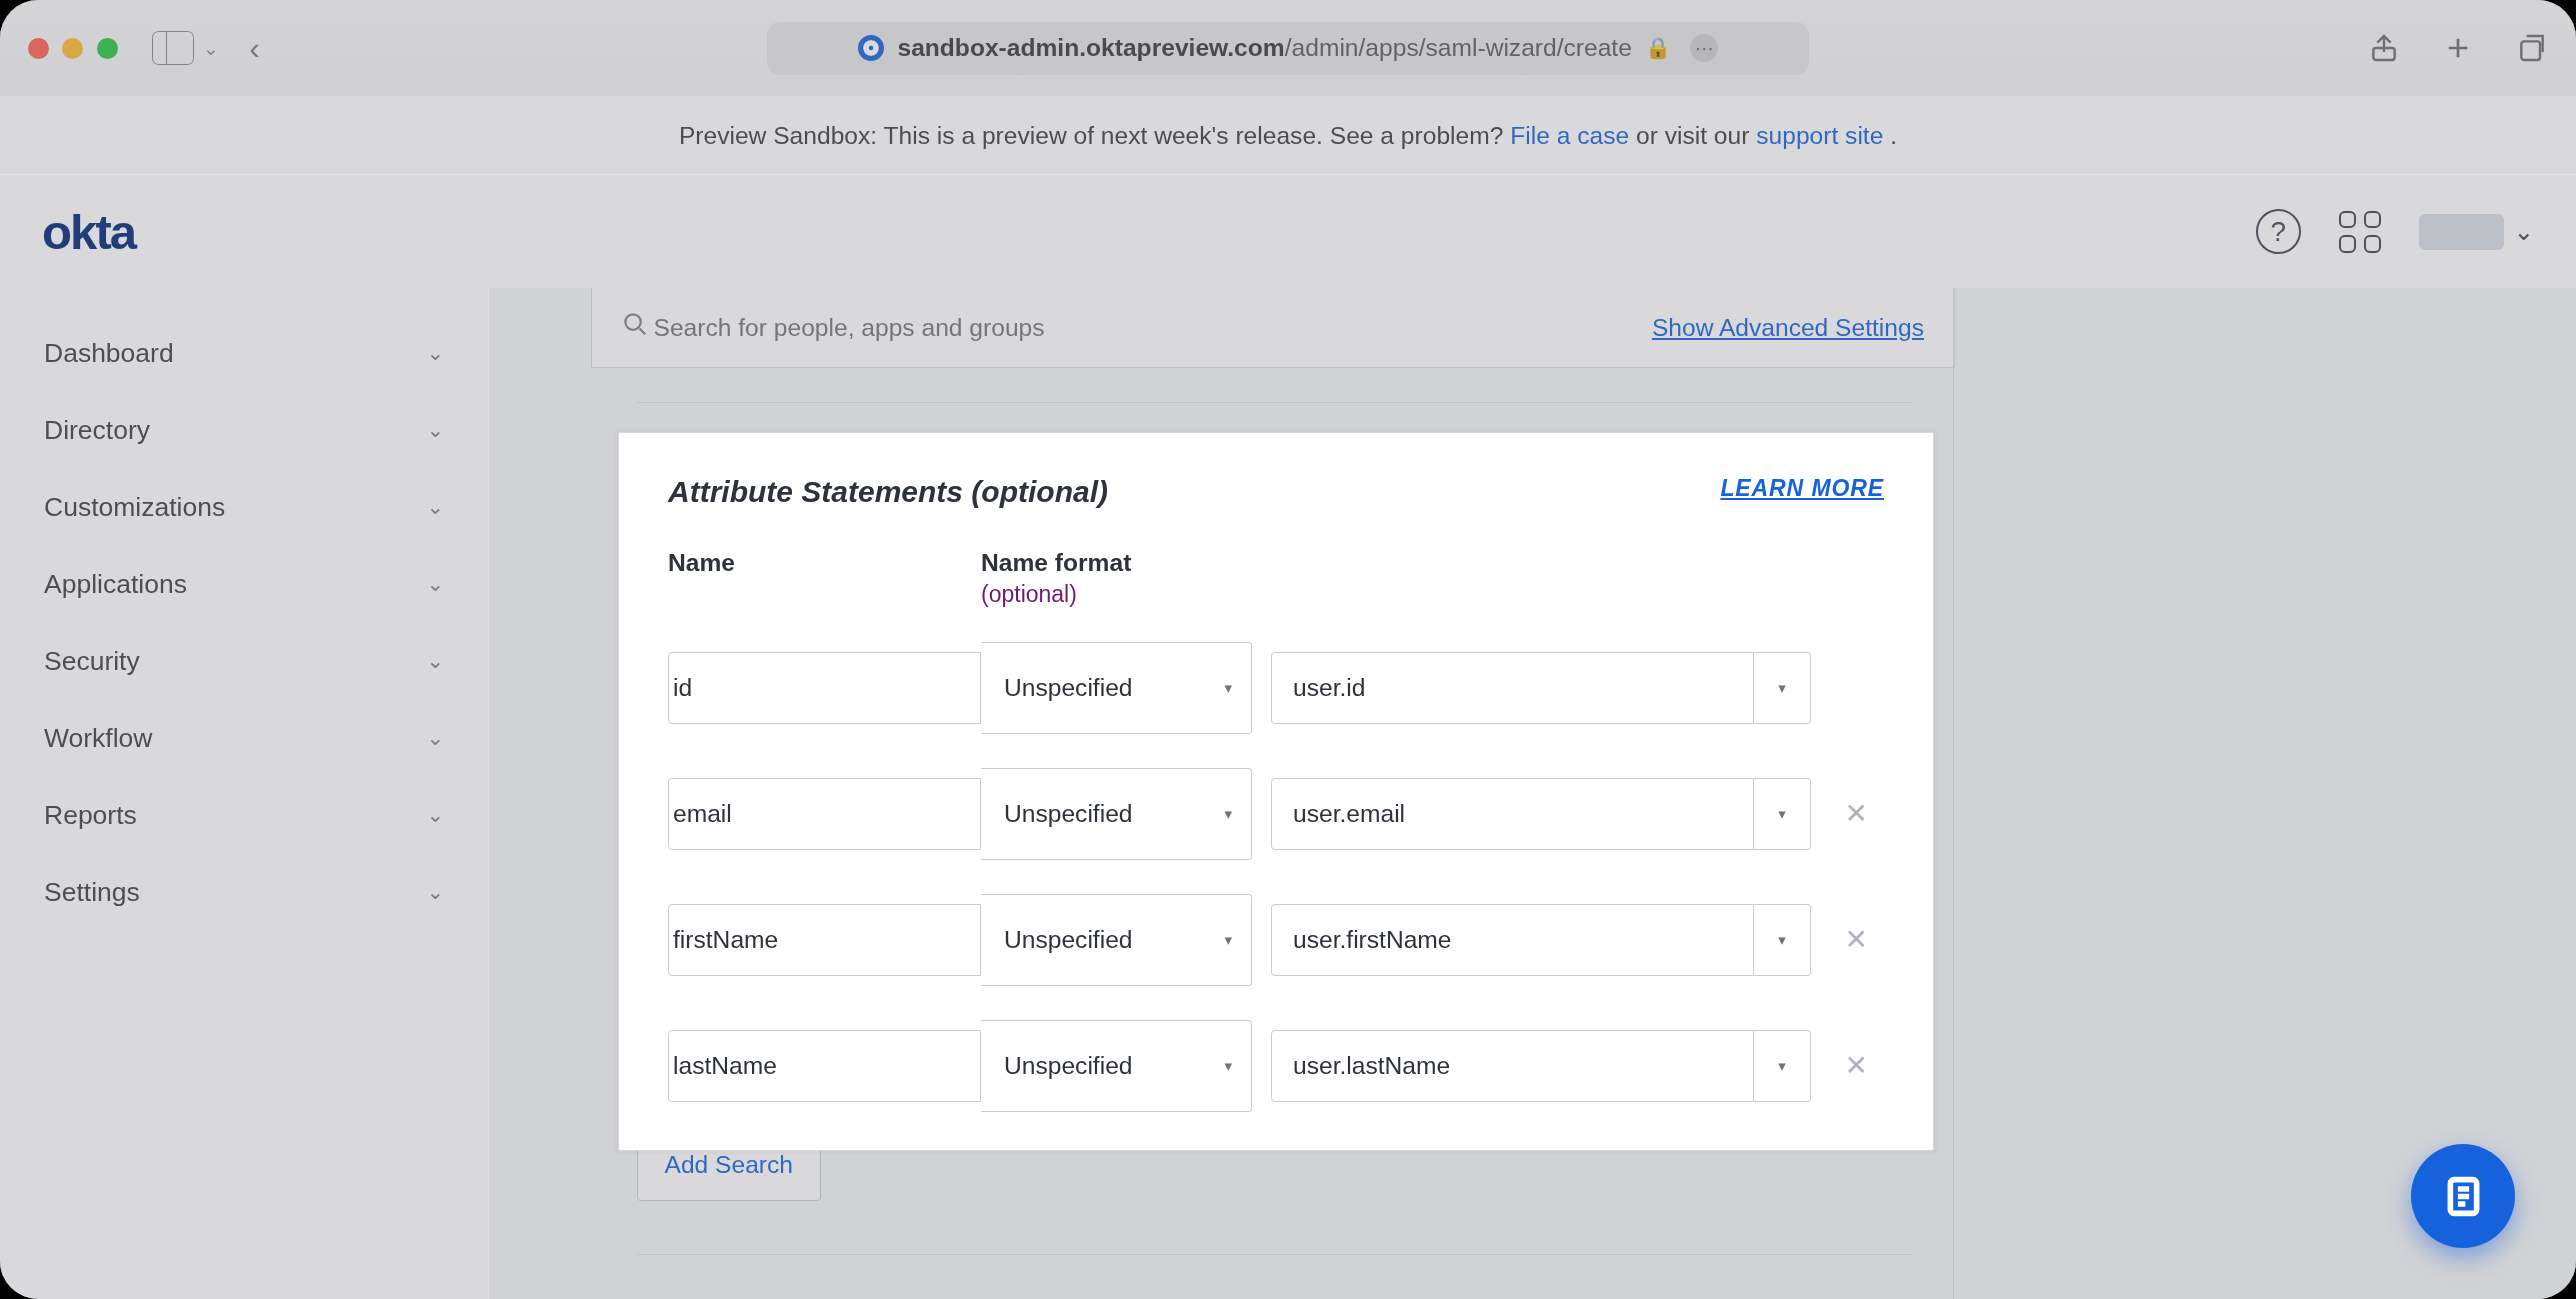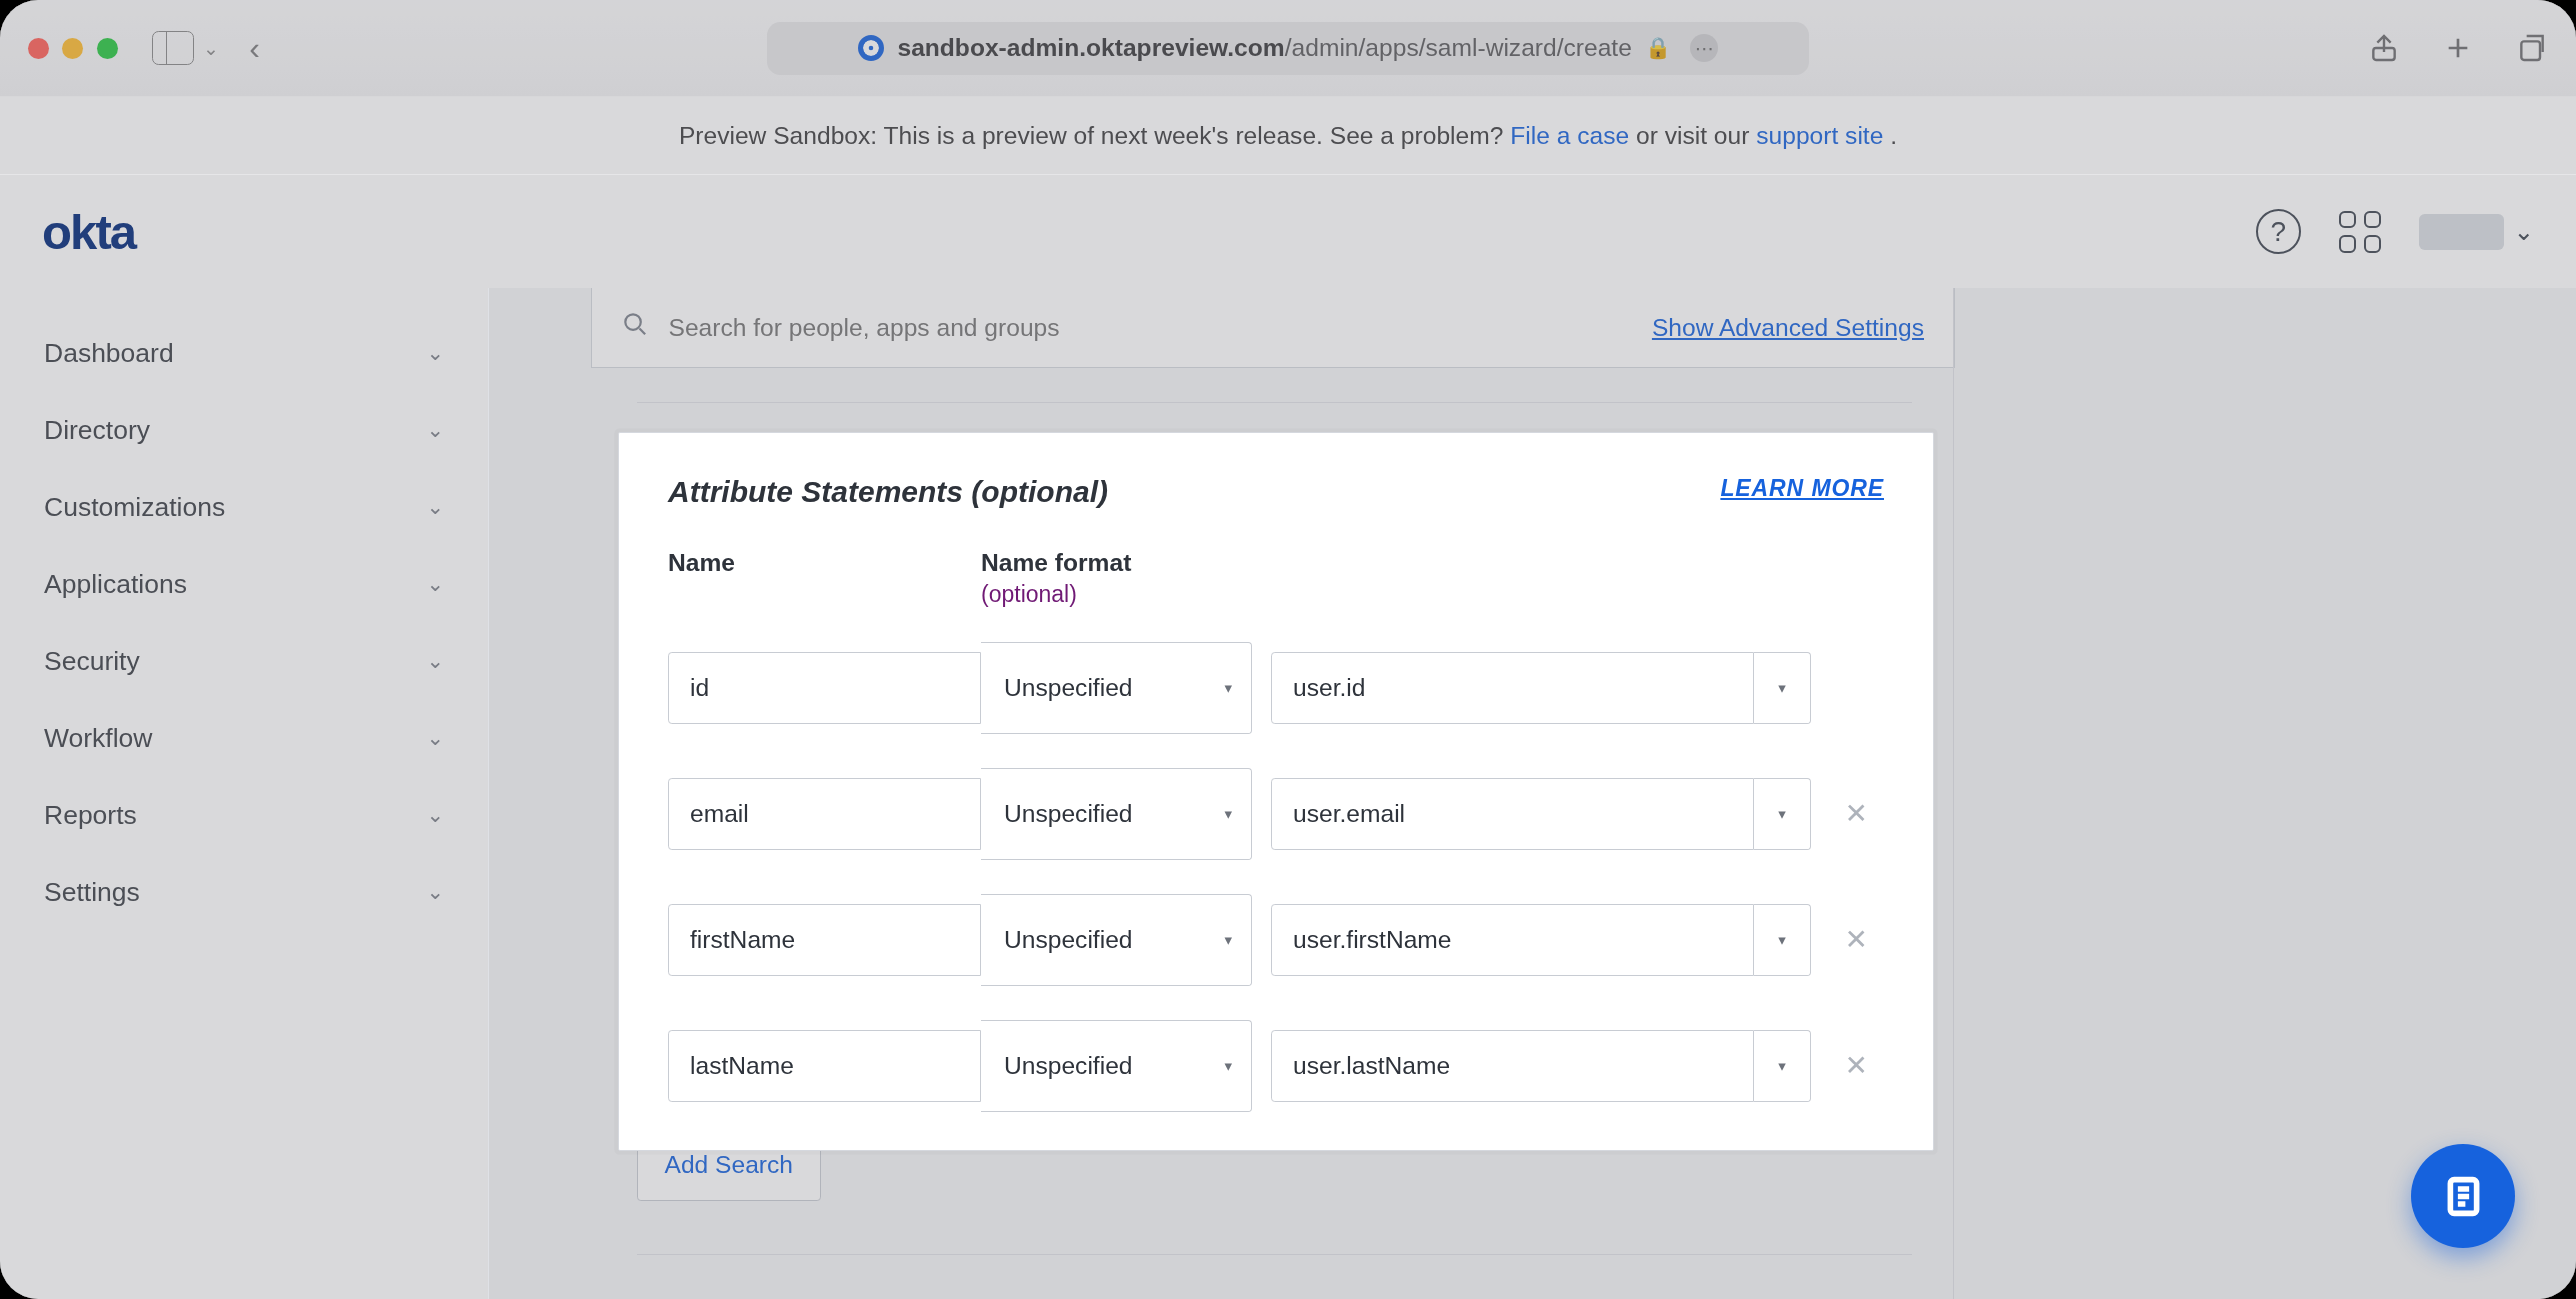--- a/index.html
+++ b/index.html
@@ -90,21 +90,21 @@
     padding: 23px 44px; font-size:26.5px; color:#3b3f46; cursor:pointer;
   }
   .sidenav-item .chev { color:#7a7f88; font-size:21px; }
 
   .main { flex:1; background:#f4f5f7; position:relative; }
 
   .searchbar {
     position:absolute; left: 102px; top: 0;
     width: 1364px; height: 80px; background:#fff;
     border:0.9px solid #d5d8de; border-top:none;
-    display:flex; align-items:center; padding:0 30px; gap:20px;
+    display:flex; align-items:center; padding:0 30px; gap:5px;
     font-size:24.6px; color:#7c828c;
   }
   .searchbar .mag { color:#7c828c; font-size:28px; }
   .searchbar input { flex:1; border:none; outline:none; font-size:24.6px; color:#444; background:transparent;}
   .searchbar .adv { color:#1662dd; font-size:24.6px; white-space:nowrap;}
 
   
   .card {
     position:absolute; left:129px; top:144px;
     width: 1316px; background:#fff;
@@ -117,21 +117,21 @@
   .card-title { font-size:30px; font-weight:600; color:#2e333b; }
   .learn { color:#1662dd; font-size:23px; letter-spacing:0.9px; font-weight:600;}
 
   .cols { display:grid; grid-template-columns: 313px 271px 559px 57px; column-gap:0; margin-bottom: 19px;}
   .col-h { font-size:24.6px; font-weight:600; color:#2e333b; }
   .col-sub { font-size:23px; color:#701a75; font-weight:400; display:block; margin-top:3.8px;}
 
   .row { display:grid; grid-template-columns: 313px 271px 559px 57px; align-items:center; margin-top: 34px;}
   .inp {
     height:72px; border:0.9px solid #c8ccd3; background:#fff;
-    font-size:24.6px; color:#2e333b; padding:0 21px;
+    font-size:24.6px; color:#2e333b; padding:0 4px;
     border-radius:3.8px 0 0 3.8px;
   }
   .sel {
     height:92px; border:0.9px solid #c8ccd3; border-left:none; background:#fff;
     display:flex; align-items:center; justify-content:space-between;
     padding:0 19px 0 23px; font-size:24.6px; color:#2e333b;
     border-radius:0 3.8px 3.8px 0;
   }
   .sel .tri { color:#6d727b; font-size:15px;}
   .val-wrap { display:flex; margin-left: 19px;}

